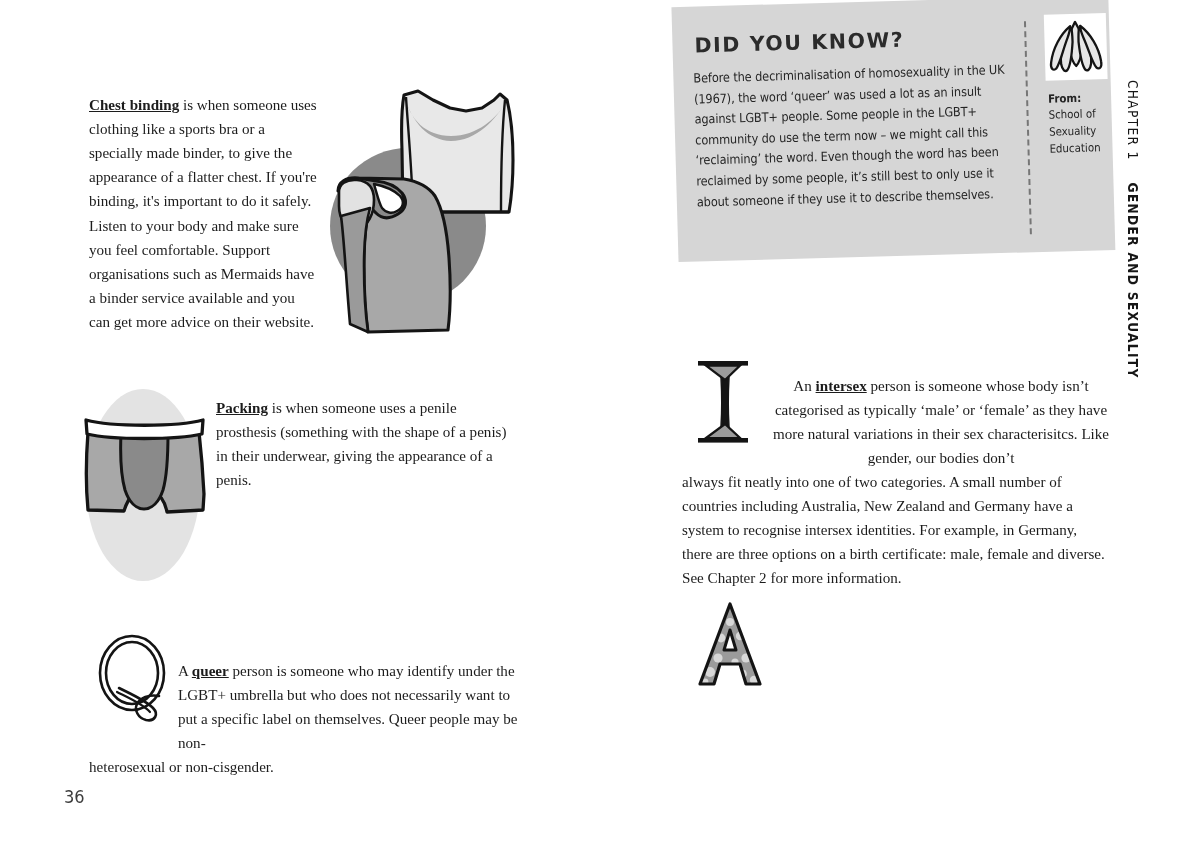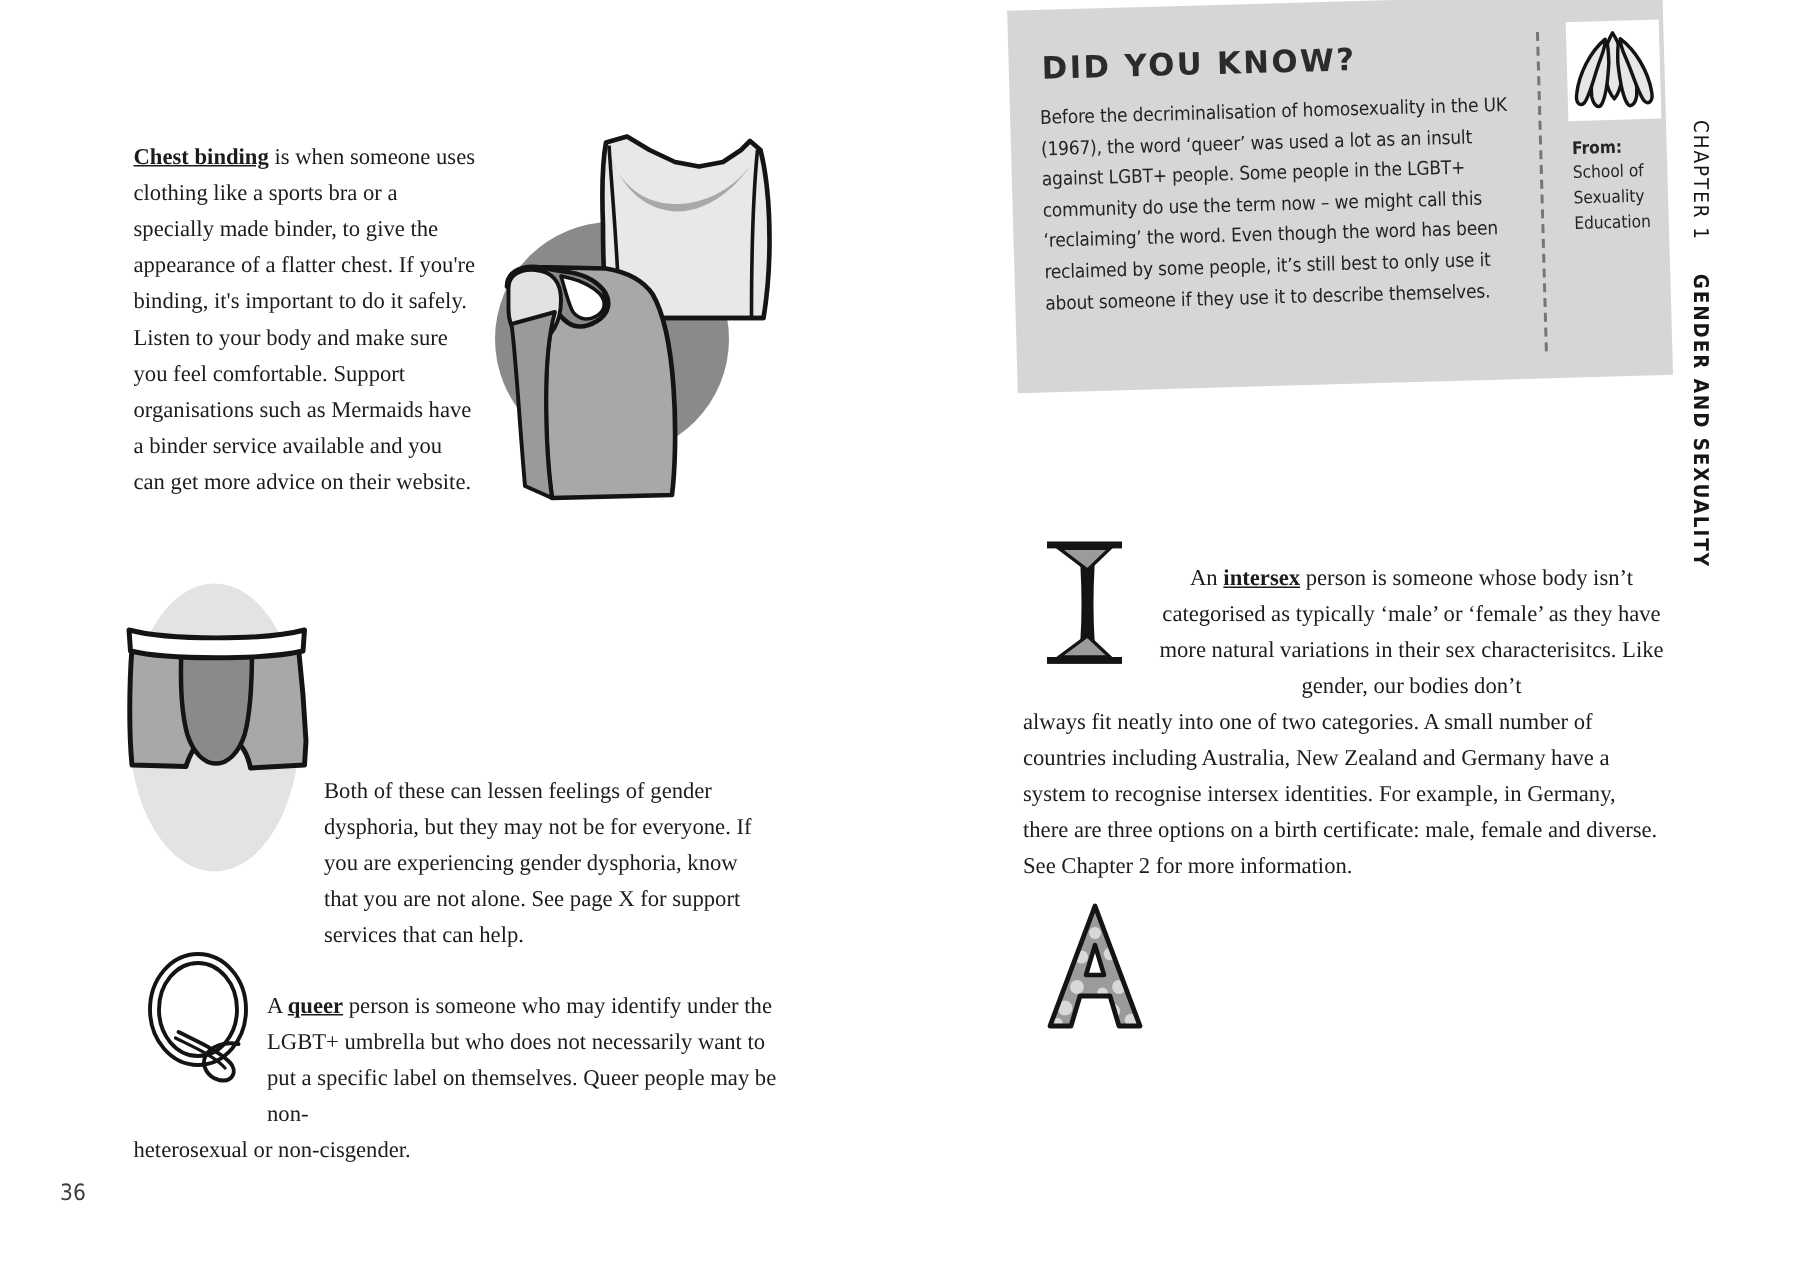--- a/index.html
+++ b/index.html
@@ -102,21 +102,21 @@
     font-size:13.6px;letter-spacing:1.3px;color:#161616;
   }
   #running-head .chapter{font-weight:normal;}
   #running-head .gap{display:inline-block;width:22px;}
   #running-head .title{font-weight:bold;}
 
   
   .folio{
     position:absolute;top:786px;
     font-family:"DejaVu Sans Condensed","DejaVu Sans",sans-serif;
-    font-size:15px;color:#3d3d3d;
+    font-size:18px;color:#3d3d3d;margin-left:24px;
   }
   #folio-left{left:40px;}
 </style>
 </head>
 <body>
 
 <div class="spread">
 
   <div class="page-left">
 
@@ -161,22 +161,22 @@
 
           <path d="M41 138 C44 160 46 200 50 246 L68 254
                    C66 240 64 214 64 188 C64 164 66 144 70 130 Z" fill="#9a9a9a" stroke="#141414" stroke-width="2.6" stroke-linejoin="round"></path>
 
           <path d="M74 106 C84 108 94 112 100 118 C105 124 103 130 97 133
                    C92 136 86 135 82 130 C79 125 77 116 74 106 Z" fill="#ffffff" stroke="#141414" stroke-width="2.4" stroke-linejoin="round"></path>
         </g>
       </svg>
     </div>
 
-
-    <p id="both-para" class="body-text">Both of these can lessen feelings of gender dysphoria, but they may not be for everyone. If you are experiencing gender dysphoria, know that you are not alone. See page X for support services that can help.</p>
+    <p id="packing-para" class="body-text"><b>Packing</b><span> is when someone uses a penile prosthesis (something with the shape of a penis) in their underwear, giving the appearance of a penis.</span></p>
+
 
     <div id="boxers-illustration">
       <svg viewBox="0 0 145 215" width="145" height="215">
         <ellipse cx="71" cy="107" rx="57" ry="96" fill="#e3e3e3"></ellipse>
 
         <path d="M16 54 L127 54 C129 72 131 96 132 116 L131 132
                  L95 134 C93 124 88 116 80 113 L72 112
                  C63 112 56 120 52 133
                  L16 132 C14 112 14 80 16 54 Z" fill="#a8a8a8" stroke="#141414" stroke-width="3.3" stroke-linejoin="round"></path>
 

